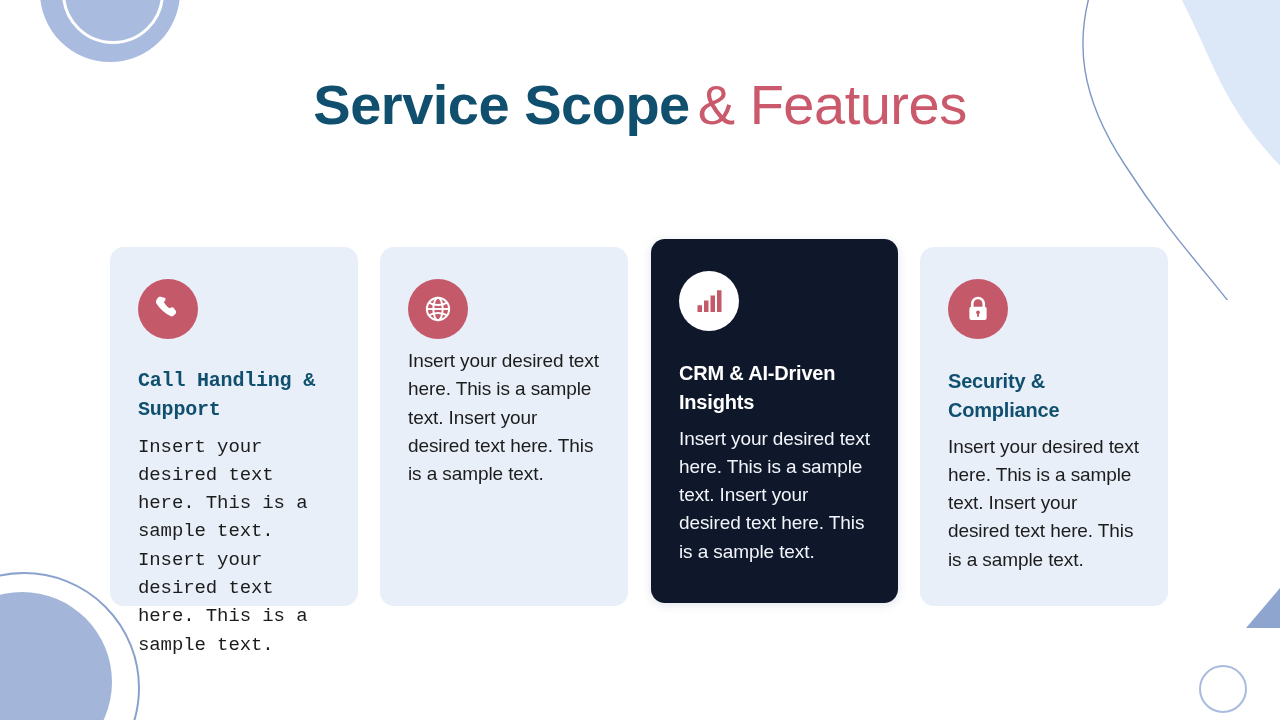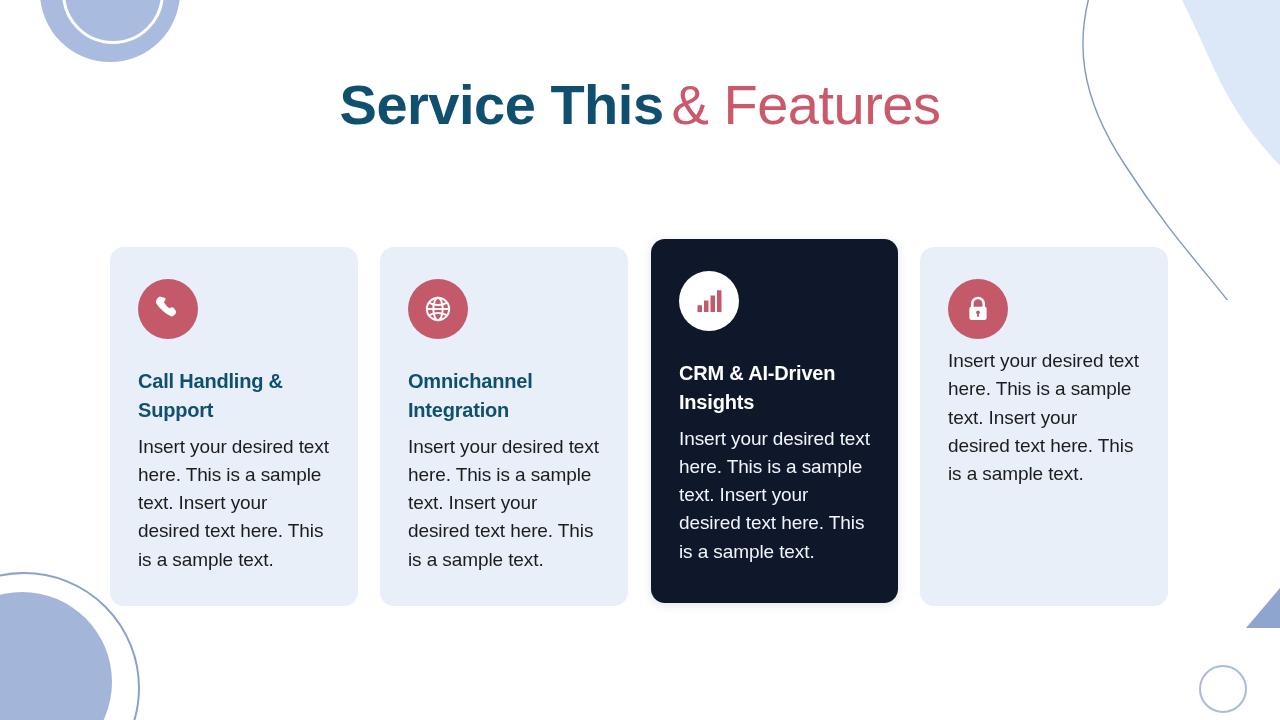--- a/index.html
+++ b/index.html
@@ -124,21 +124,21 @@
     border-radius: 14px;
     box-sizing: border-box;
     padding: 32px 28px 0 28px;
   }
   .card.highlight {
     top: 0px;
     height: 364px;
     background: #0f172a;
     box-shadow: 0 2px 10px rgba(80,100,140,0.18);
   }
-  .card-0 { left: 0px; }
+  .card-0 { left: 0px; font-family: Liberation Mono, monospace; }
   .card-1 { left: 270px; }
   .card-2 { left: 541px; width: 247px; }
   .card-3 { left: 810px; }
 
   .icon-circle {
     width: 60px;
     height: 60px;
     border-radius: 50%;
     background: #c4596a;
     display: flex;
@@ -184,21 +184,21 @@
   <div class="deco" id="deco-circle-top-left-fill"></div>
   <div class="deco" id="deco-circle-top-left-ring"></div>
 
   <div class="deco" id="deco-circle-bottom-left-ring"></div>
   <div class="deco" id="deco-circle-bottom-left-fill"></div>
 
   <div class="deco" id="deco-circle-bottom-right-ring"></div>
   <div class="deco" id="deco-triangle-right"></div>
 
   <div id="title-block">
-    <span class="title-strong">Service This</span><span class="title-light" style="margin-left:8px">&amp; Features</span>
+    <span class="title-strong">Service Scope</span><span class="title-light" style="margin-left:8px">&amp; Features</span>
   </div>
 
   <div id="cards">
 
     <div class="card card-0">
       <div class="icon-circle">
         <svg width="32" height="32" viewBox="0 0 24 24">
           <path d="M6.6 2.9 C5.6 2.6 4.6 3.1 4.1 4 L3.2 5.7 C2.8 6.5 2.9 7.4 3.4 8.1 C6 11.9 9.6 15.2 13.8 17.3 C14.6 17.7 15.5 17.6 16.1 17 L17.5 15.7 C18.2 15 18.3 13.9 17.7 13.1 L16.4 11.4 C15.9 10.8 15.1 10.6 14.4 10.9 L13.1 11.5 C11.3 10.3 9.9 8.7 8.9 6.8 L9.8 5.8 C10.3 5.2 10.3 4.4 9.9 3.8 Z" fill="#ffffff"></path>
         </svg>
       </div>
@@ -211,21 +211,20 @@
         <svg width="32" height="32" viewBox="0 0 24 24">
           <g fill="none" stroke="#ffffff" stroke-width="1.45">
             <circle cx="12" cy="12" r="8.4"></circle>
             <ellipse cx="12" cy="12" rx="3.5" ry="8.4"></ellipse>
             <line x1="3.6" y1="12" x2="20.4" y2="12"></line>
             <path d="M5.1 7.2 C7.2 8.4 9.5 9 12 9 C14.5 9 16.8 8.4 18.9 7.2"></path>
             <path d="M5.1 16.8 C7.2 15.6 9.5 15 12 15 C14.5 15 16.8 15.6 18.9 16.8"></path>
           </g>
         </svg>
       </div>
-      <div class="card-title">Omnichannel Integration</div>
       <div class="card-body">Insert your desired text here. This is a sample text. Insert your desired text here. This is a sample text.</div>
     </div>
 
     <div class="card card-2 highlight">
       <div class="icon-circle">
         <svg width="30" height="30" viewBox="0 0 24 24">
           <rect x="2.8" y="15.4" width="3.6" height="5.4" fill="#c4596a"></rect>
           <rect x="8.0" y="11.6" width="3.6" height="9.2" fill="#c4596a"></rect>
           <rect x="13.2" y="7.6" width="3.6" height="13.2" fill="#c4596a"></rect>
           <rect x="18.4" y="3.4" width="3.6" height="17.4" fill="#c4596a"></rect>
@@ -237,17 +236,18 @@
 
     <div class="card card-3">
       <div class="icon-circle">
         <svg width="30" height="30" viewBox="0 0 24 24">
           <path d="M7.4 10.4 V7.8 a4.6 4.6 0 0 1 9.2 0 v2.6" fill="none" stroke="#ffffff" stroke-width="2.1"></path>
           <rect x="5.1" y="10.2" width="13.8" height="10.6" rx="1.6" fill="#ffffff"></rect>
           <circle cx="12" cy="14.6" r="1.5" fill="#c4596a"></circle>
           <rect x="11.25" y="14.8" width="1.5" height="3.4" fill="#c4596a"></rect>
         </svg>
       </div>
+      <div class="card-title">Security &amp; Compliance</div>
       <div class="card-body">Insert your desired text here. This is a sample text. Insert your desired text here. This is a sample text.</div>
     </div>
 
   </div>
 </div>
 
 </body></html>

